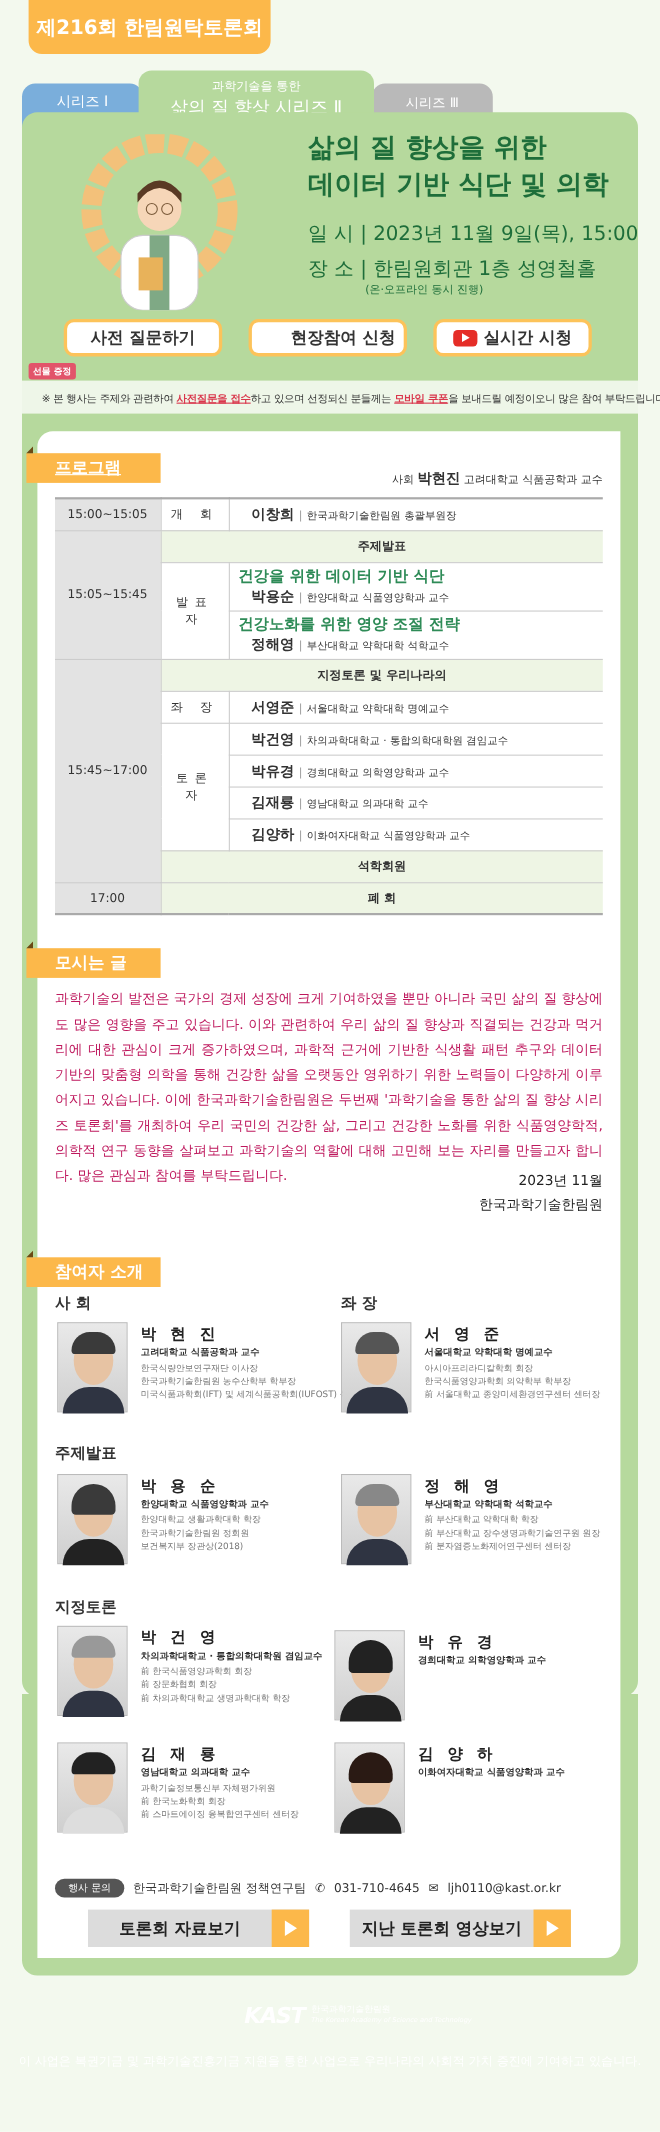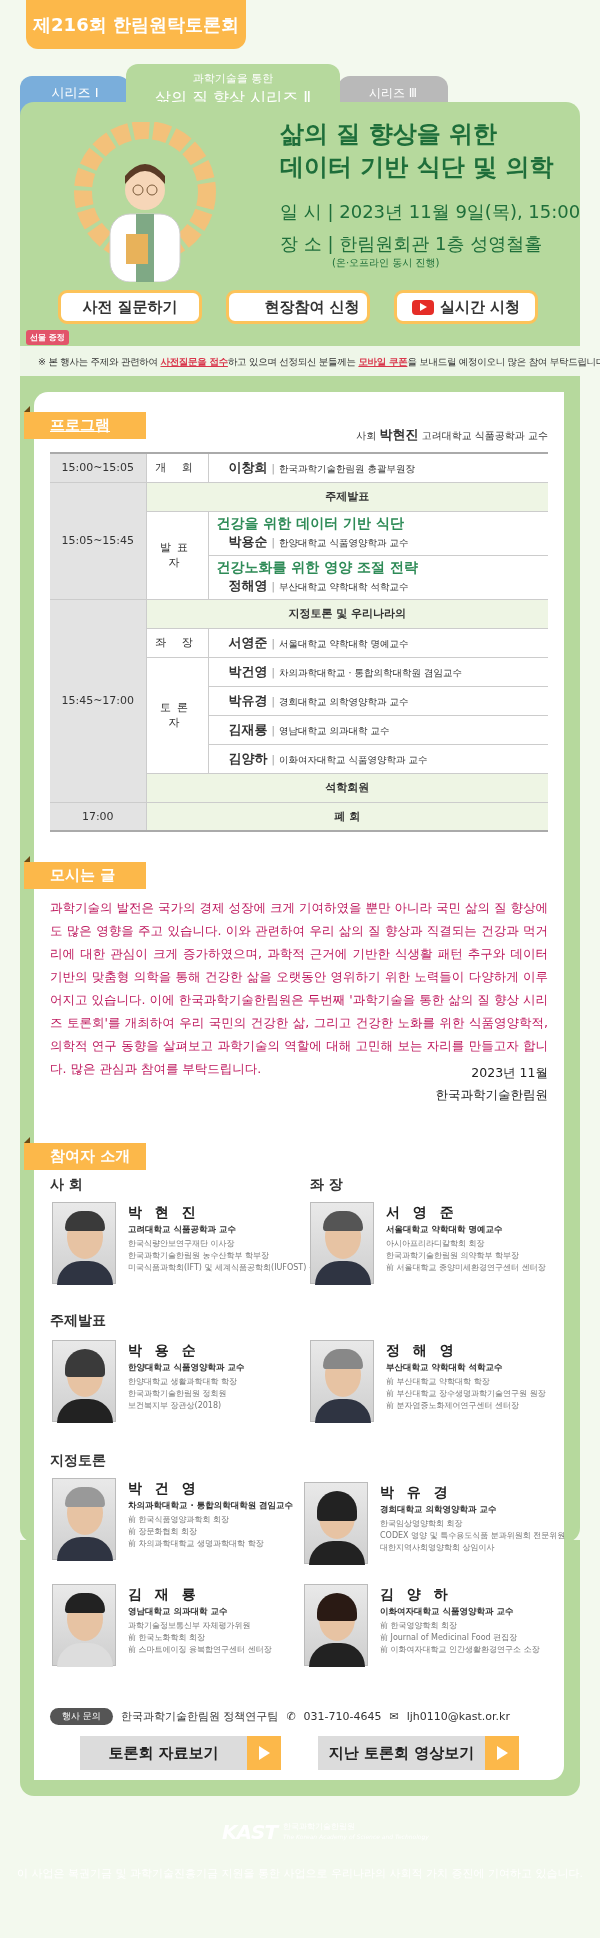--- a/index.html
+++ b/index.html
@@ -281,21 +281,21 @@
 <div class="person" style="left:310px;top:1202px">
   <div class="photo">
       <div class="body"></div>
       <div class="head"></div>
       <div class="hair" style="background:#555"></div>
     </div>
   <div class="p-name">서 영 준</div>
   <div class="p-title">서울대학교 약학대학 명예교수</div>
   <div class="p-career">
       <div>아시아프리라디칼학회 회장</div>
-      <div>한국과학기술한림원 의약학부 학부장</div>
+      <div>한국식품영양과학회 의약학부 학부장</div>
       <div>前 서울대학교 종양미세환경연구센터 센터장</div>
     </div>
 </div>
 <div class="person" style="left:52px;top:1340px">
   <div class="photo">
       <div class="body" style="background:#222"></div>
       <div class="head"></div>
       <div class="hair" style="height:28px"></div>
     </div>
   <div class="p-name">박 용 순</div>
@@ -335,25 +335,20 @@
     </div>
 </div>
 <div class="person" style="left:304px;top:1482px">
   <div class="photo">
       <div class="body" style="background:#222"></div>
       <div class="head"></div>
       <div class="hair" style="height:30px;background:#222"></div>
     </div>
   <div class="p-name">박 유 경</div>
   <div class="p-title">경희대학교 의학영양학과 교수</div>
-  <div class="p-career">
-      <div>한국임상영양학회 회장</div>
-      <div>CODEX 영양 및 특수용도식품 분과위원회 전문위원</div>
-      <div>대한지역사회영양학회 상임이사</div>
-    </div>
 </div>
 <div class="person" style="left:52px;top:1584px">
   <div class="photo">
       <div class="body" style="background:#ddd"></div>
       <div class="head"></div>
       <div class="hair" style="background:#222"></div>
     </div>
   <div class="p-name">김 재 룡</div>
   <div class="p-title">영남대학교 의과대학 교수</div>
   <div class="p-career">
@@ -363,25 +358,20 @@
     </div>
 </div>
 <div class="person" style="left:304px;top:1584px">
   <div class="photo">
       <div class="body" style="background:#222"></div>
       <div class="head"></div>
       <div class="hair" style="height:28px;background:#2a1a14"></div>
     </div>
   <div class="p-name">김 양 하</div>
   <div class="p-title">이화여자대학교 식품영양학과 교수</div>
-  <div class="p-career">
-      <div>前 한국영양학회 회장</div>
-      <div>前 Journal of Medicinal Food 편집장</div>
-      <div>前 이화여자대학교 인간생활환경연구소 소장</div>
-    </div>
 </div>
 
 <div class="contact">
   <span class="contact-pill">행사 문의</span>
   <span>한국과학기술한림원 정책연구팀</span>
   <span>✆</span>
   <span>031-710-4645</span>
   <span>✉</span>
   <span>ljh0110@kast.or.kr</span>
 </div>

